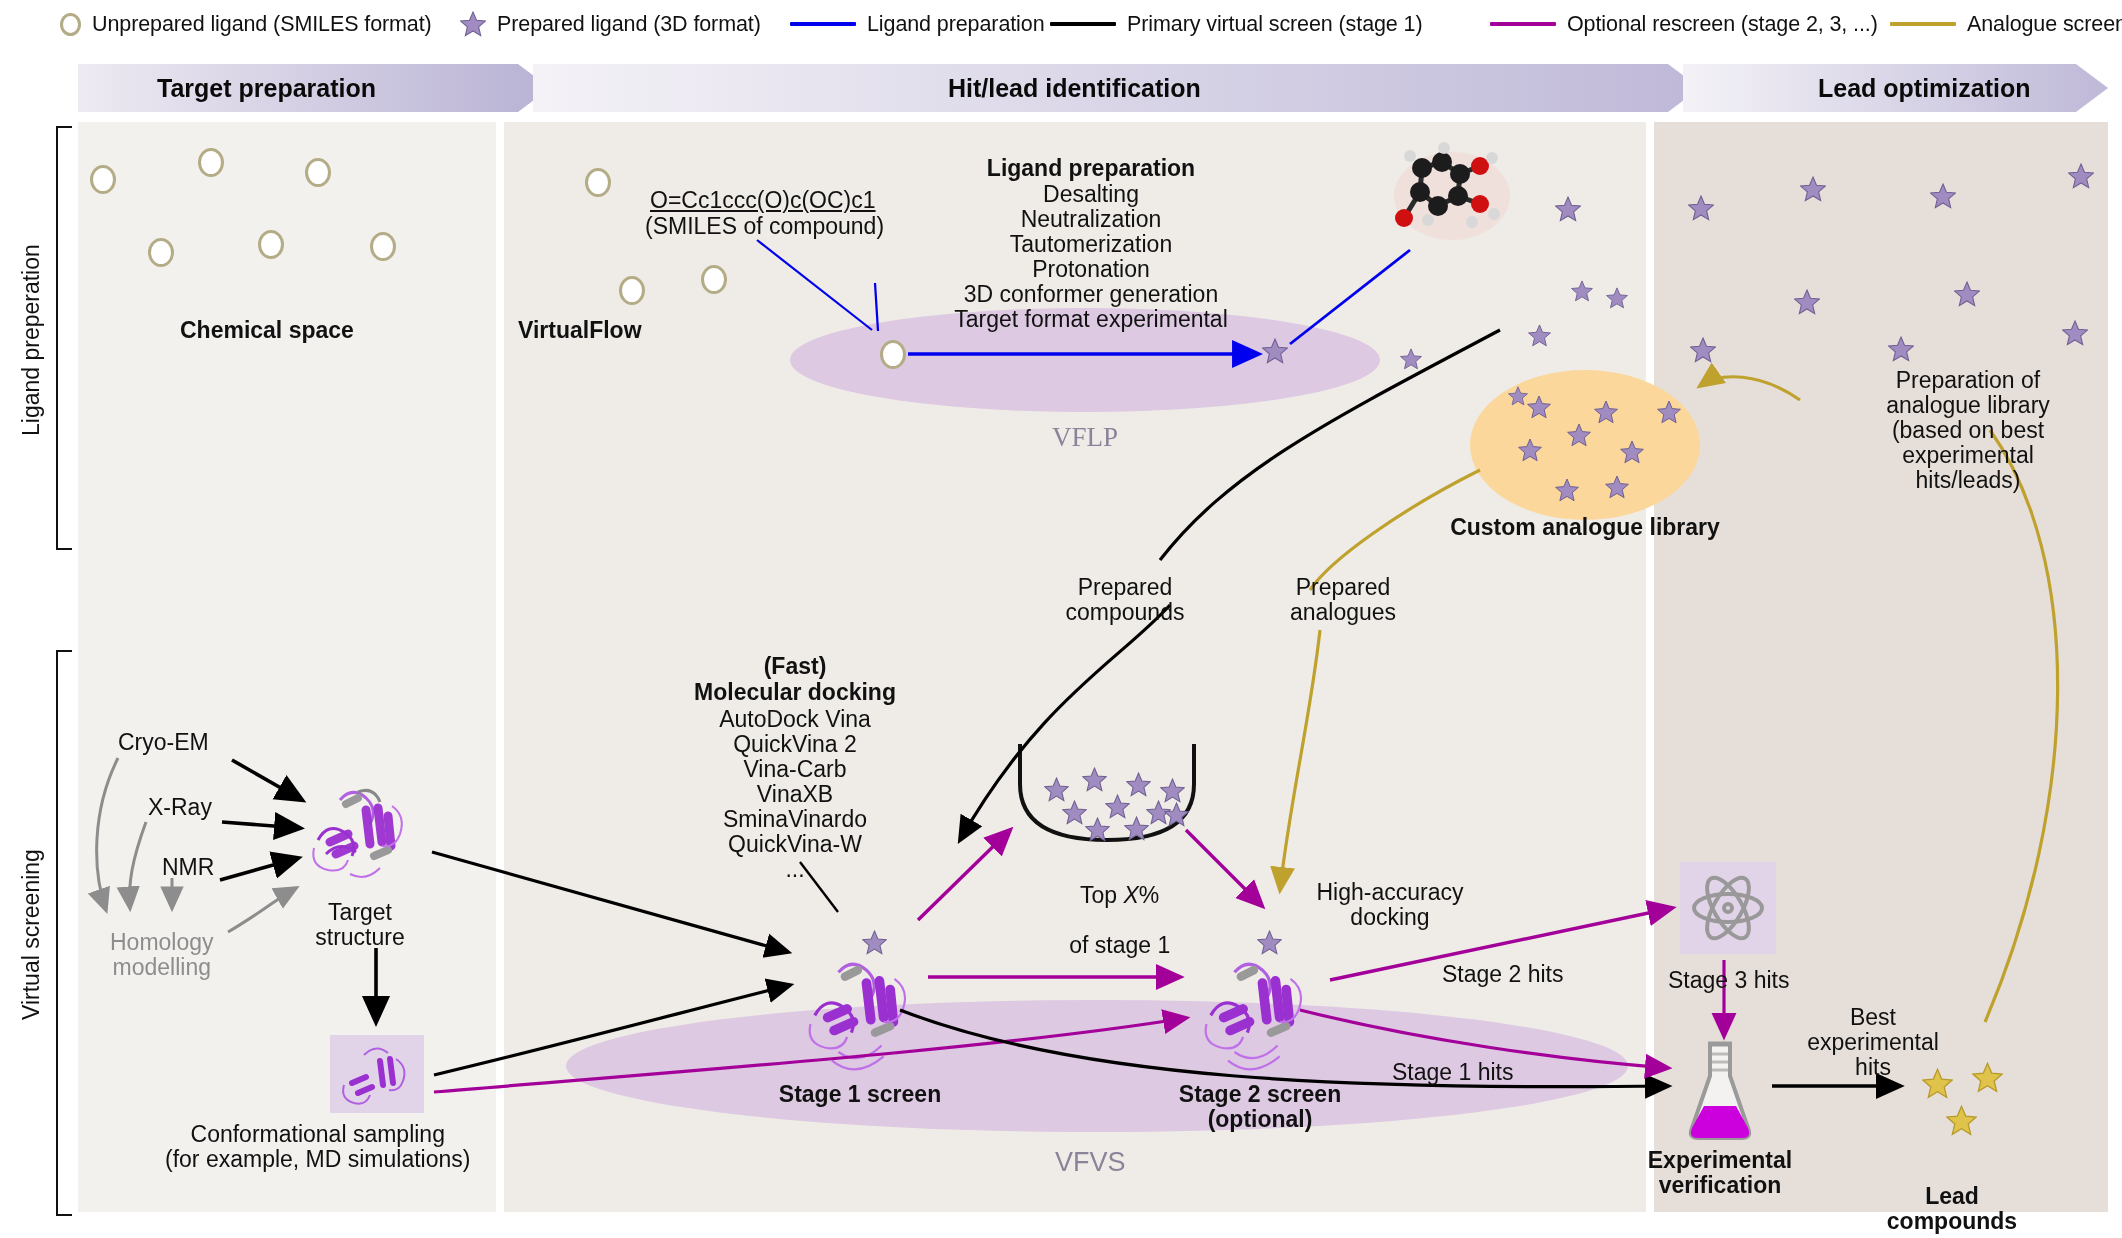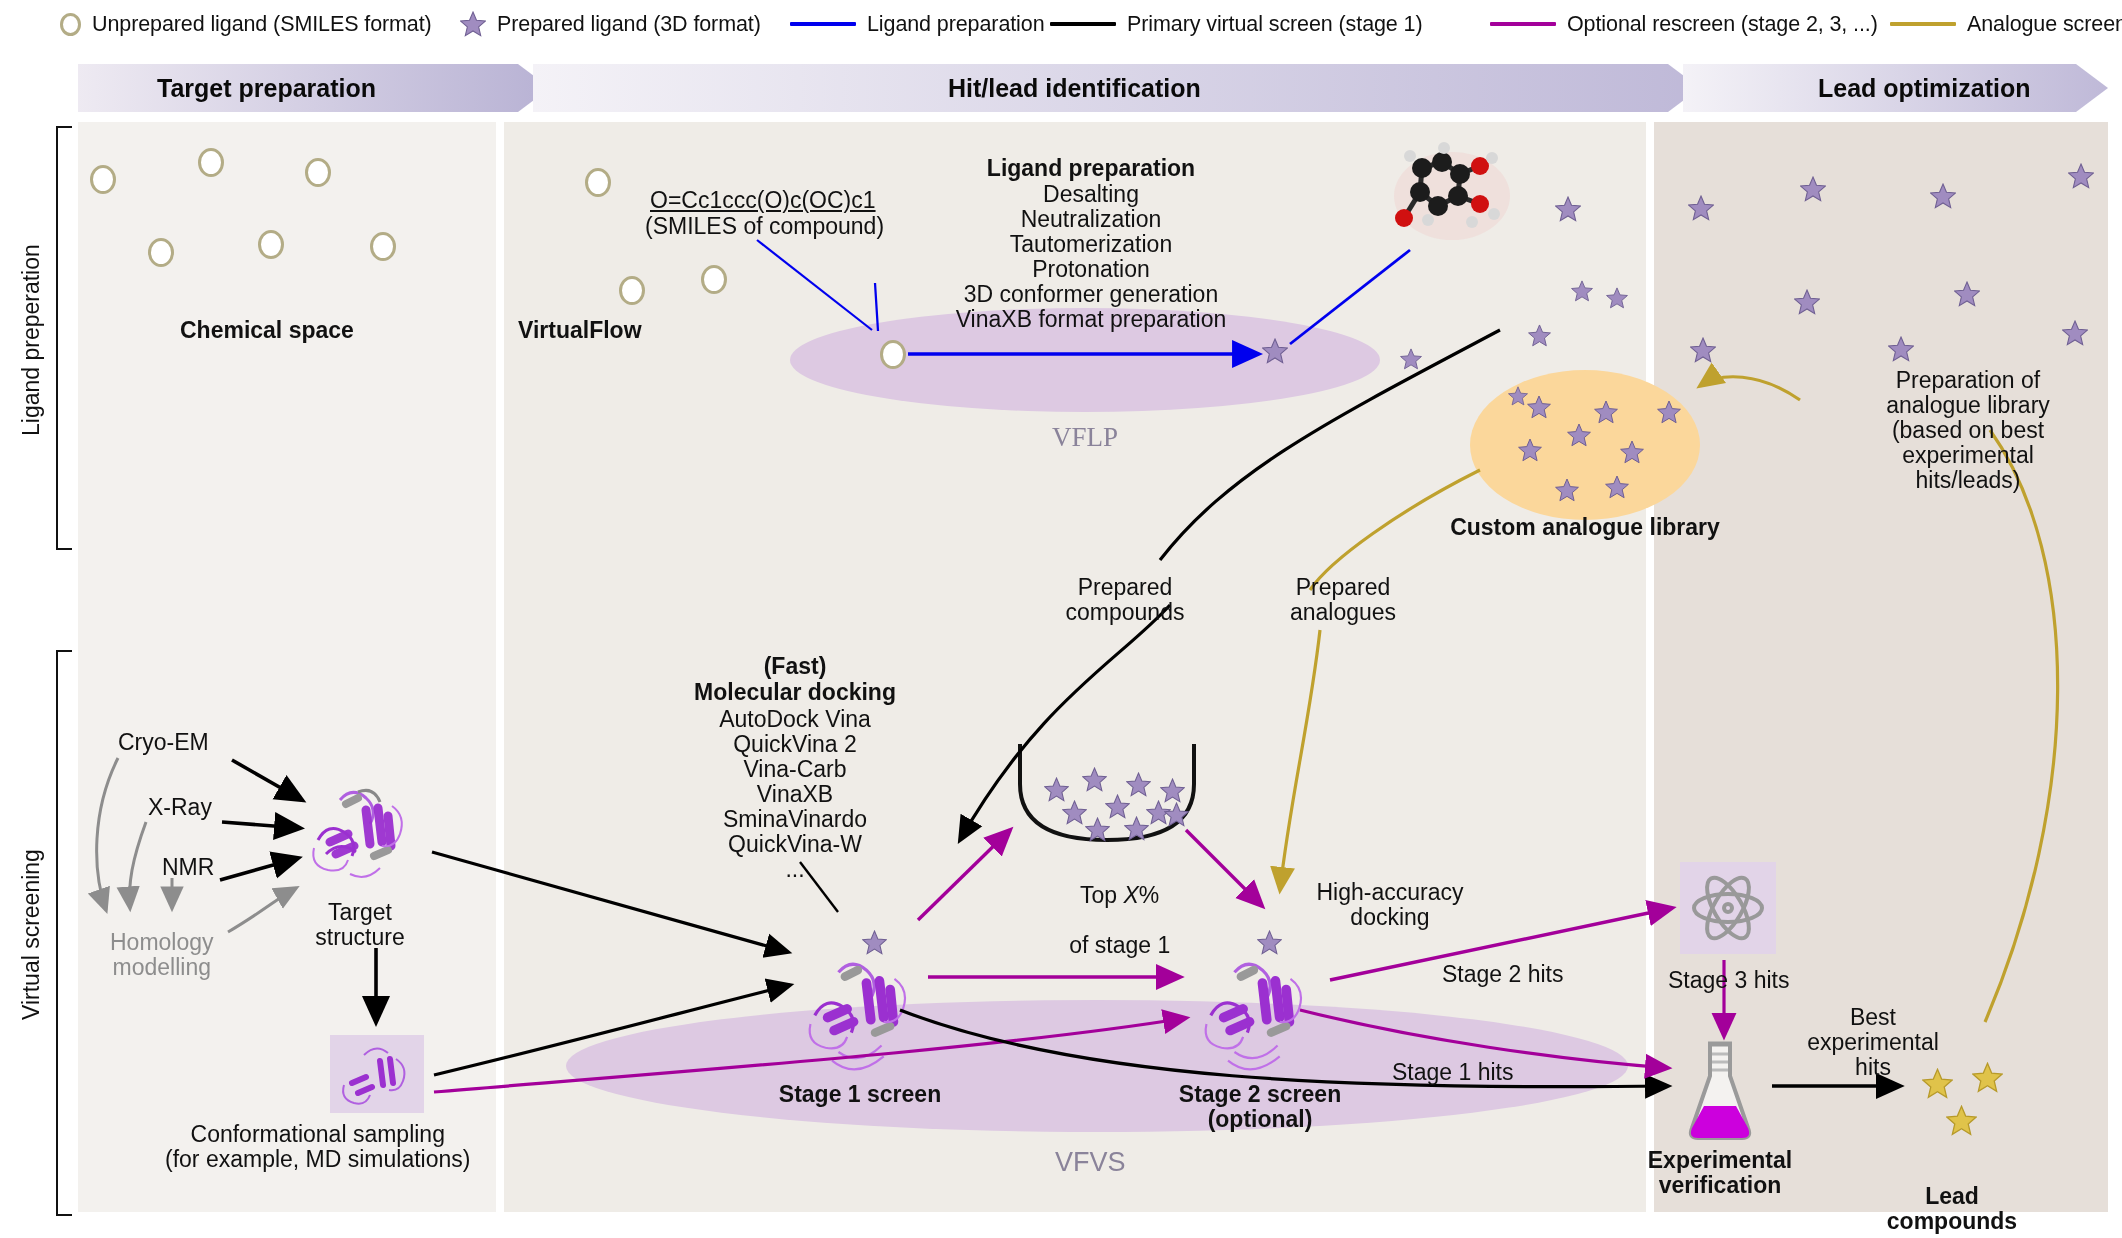--- a/index.html
+++ b/index.html
@@ -390,21 +390,21 @@
   <div class="tx b" style="left:518px;top:318px;">VirtualFlow</div>
   <div class="tx c" style="left:650px;top:188px;text-decoration:underline;">O=Cc1ccc(O)c(OC)c1</div>
   <div class="tx c" style="left:645px;top:214px;">(SMILES of compound)</div>
 
   <div class="tx b c" style="left:966px;top:156px;width:250px;">Ligand preparation</div>
   <div class="tx c" style="left:966px;top:182px;width:250px;">Desalting</div>
   <div class="tx c" style="left:966px;top:207px;width:250px;">Neutralization</div>
   <div class="tx c" style="left:966px;top:232px;width:250px;">Tautomerization</div>
   <div class="tx c" style="left:966px;top:257px;width:250px;">Protonation</div>
   <div class="tx c" style="left:916px;top:282px;width:350px;">3D conformer generation</div>
-  <div class="tx c" style="left:916px;top:307px;width:350px;">VinaXB format preparation</div>
+  <div class="tx c" style="left:916px;top:307px;width:350px;">Target format experimental</div>
 
   <div class="tx vf" style="left:1052px;top:425px;font-family:Liberation Serif, serif;">VFLP</div>
   <div class="tx vf" style="left:1055px;top:1150px;">VFVS</div>
 
   <div class="tx b c" style="left:680px;top:654px;width:230px;">(Fast)</div>
   <div class="tx b c" style="left:680px;top:680px;width:230px;">Molecular docking</div>
   <div class="tx c" style="left:680px;top:707px;width:230px;">AutoDock Vina</div>
   <div class="tx c" style="left:680px;top:732px;width:230px;">QuickVina 2</div>
   <div class="tx c" style="left:680px;top:757px;width:230px;">Vina-Carb</div>
   <div class="tx c" style="left:680px;top:782px;width:230px;">VinaXB</div>

